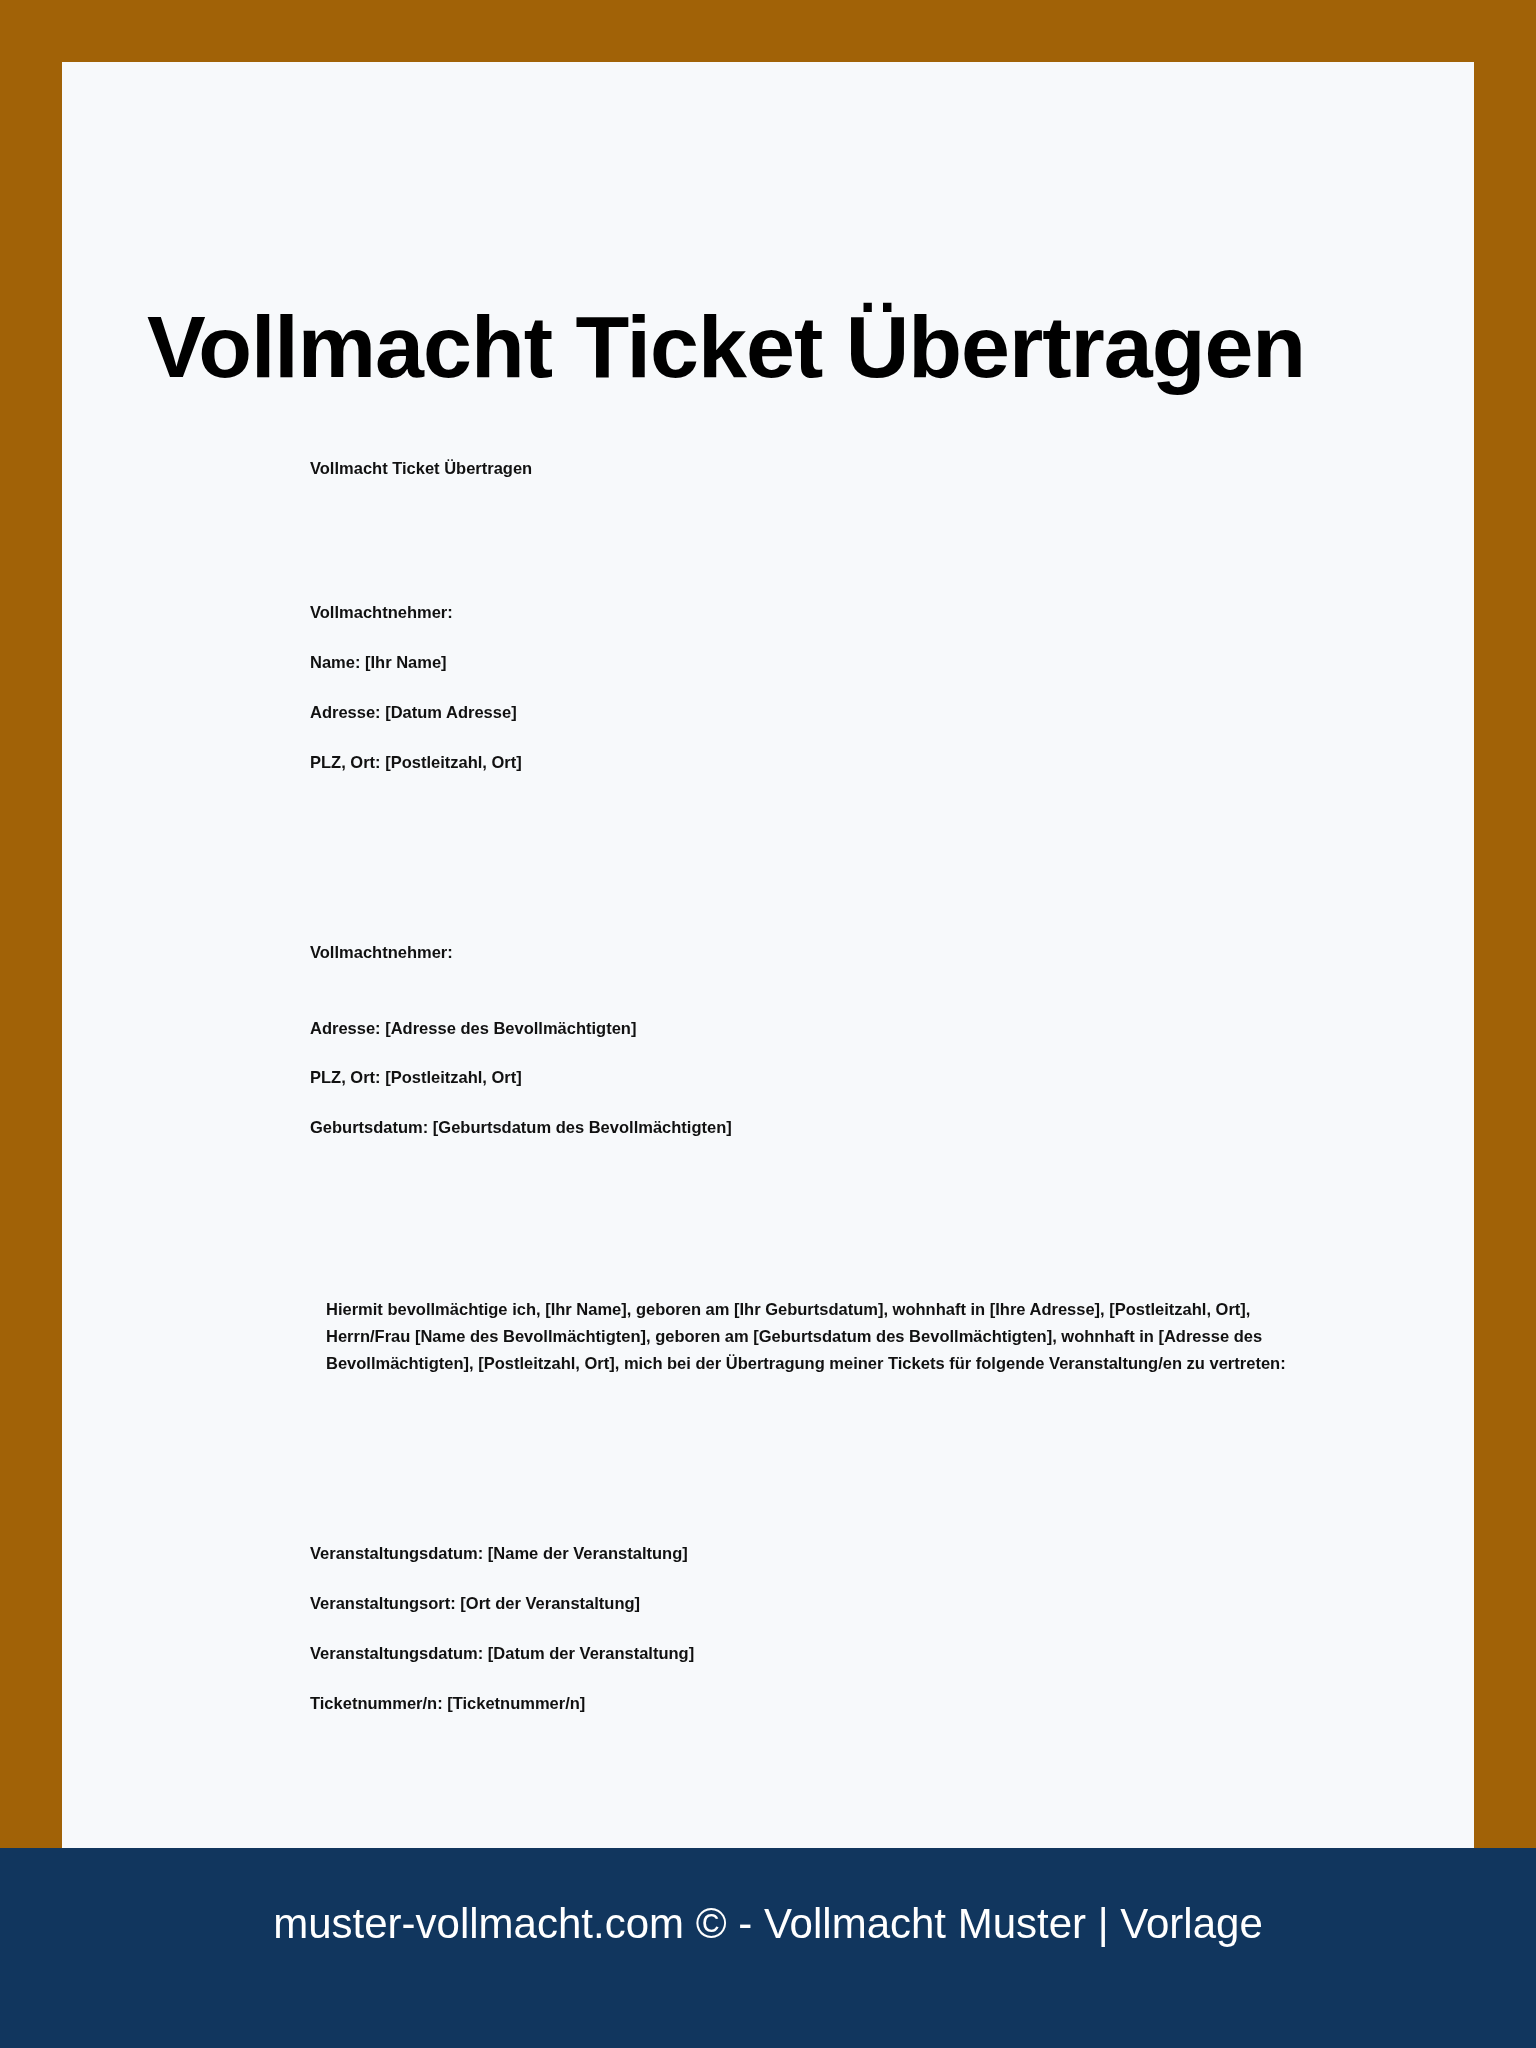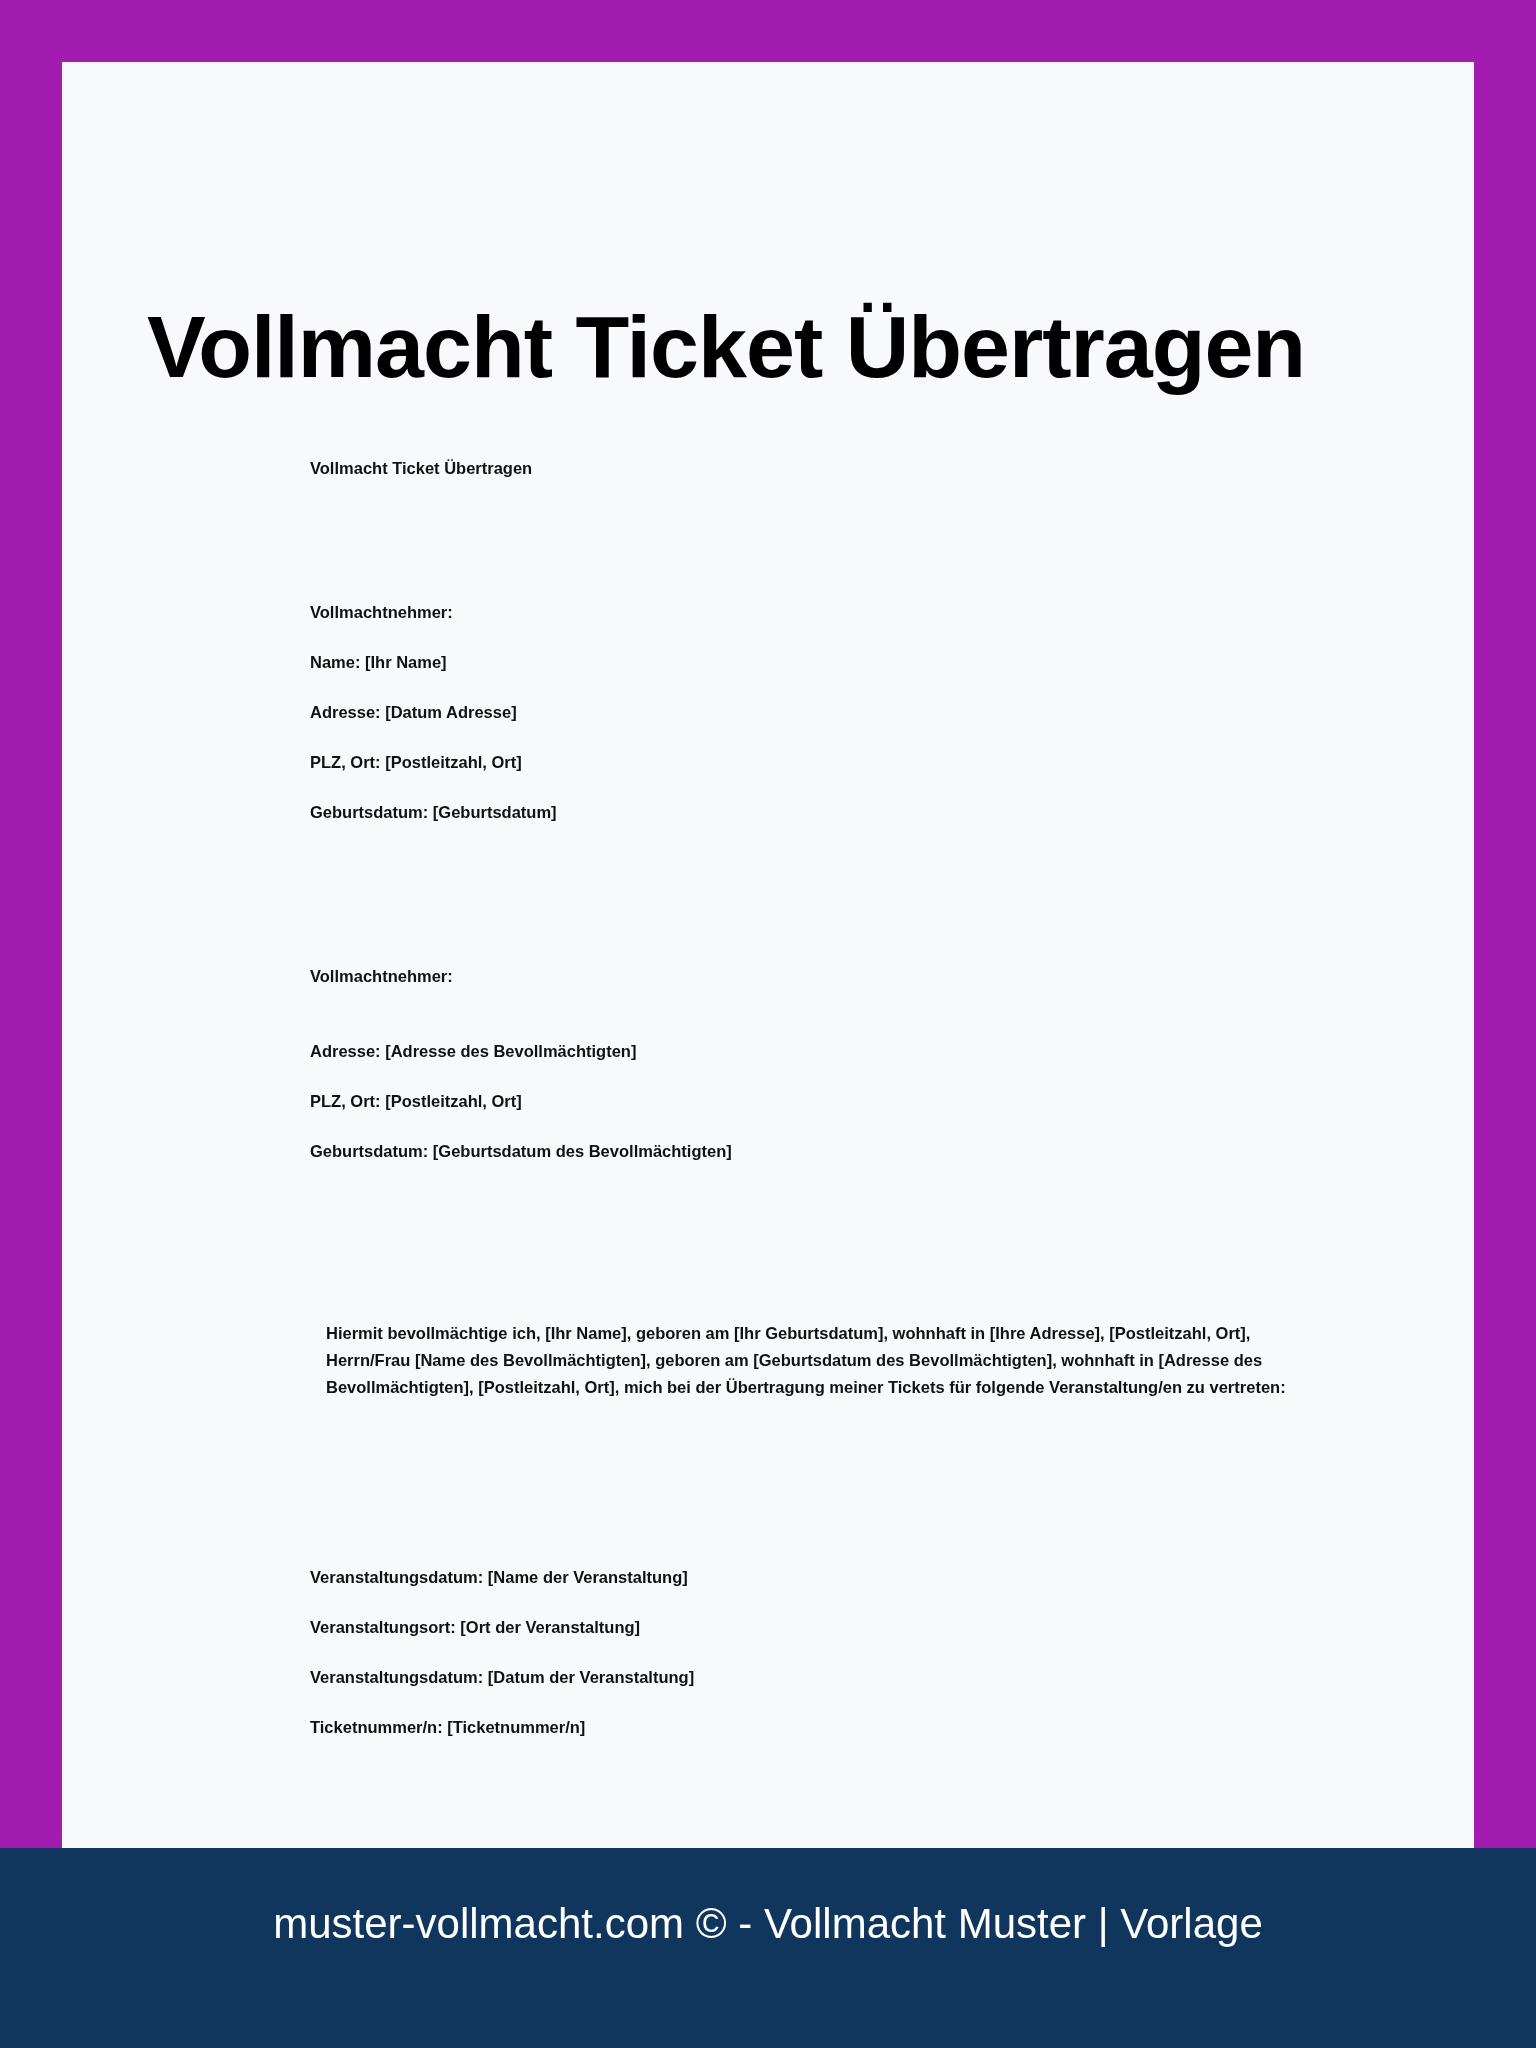--- a/index.html
+++ b/index.html
@@ -14,21 +14,21 @@
     font-family: "Liberation Sans", sans-serif;
     overflow: hidden;
   }
 
   .page-frame {
     position: absolute;
     left: 0;
     top: 0;
     width: 1536px;
     height: 2048px;
-    background: #a21caf;
+    background: #a16207;
   }
 
   .sheet {
     position: absolute;
     left: 62px;
     top: 62px;
     width: 1412px;
     height: 1862px;
     background: #f7f9fb;
     box-sizing: border-box;
@@ -114,21 +114,20 @@
       <div class="gap-md"></div>
 
       <p class="line">Vollmachtnehmer:</p>
       <div class="gap-sm"></div>
       <p class="line">Name: [Ihr Name]</p>
       <div class="gap-sm"></div>
       <p class="line">Adresse: [Datum Adresse]</p>
       <div class="gap-sm"></div>
       <p class="line">PLZ, Ort: [Postleitzahl, Ort]</p>
       <div class="gap-sm"></div>
-      <p class="line">Geburtsdatum: [Geburtsdatum]</p>
 
       <div class="gap-lg"></div>
 
       <p class="line">Vollmachtnehmer:</p>
       <div class="gap-sm"></div>
       <div class="gap-sm"></div>
       <p class="line">Adresse: [Adresse des Bevollmächtigten]</p>
       <div class="gap-sm"></div>
       <p class="line">PLZ, Ort: [Postleitzahl, Ort]</p>
       <div class="gap-sm"></div>

